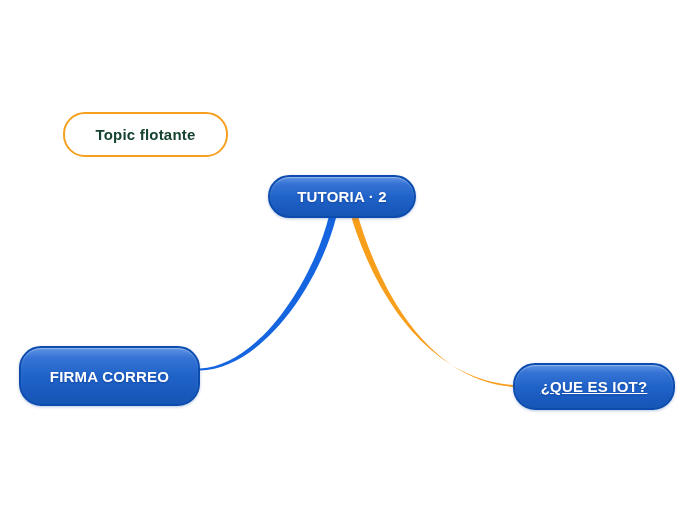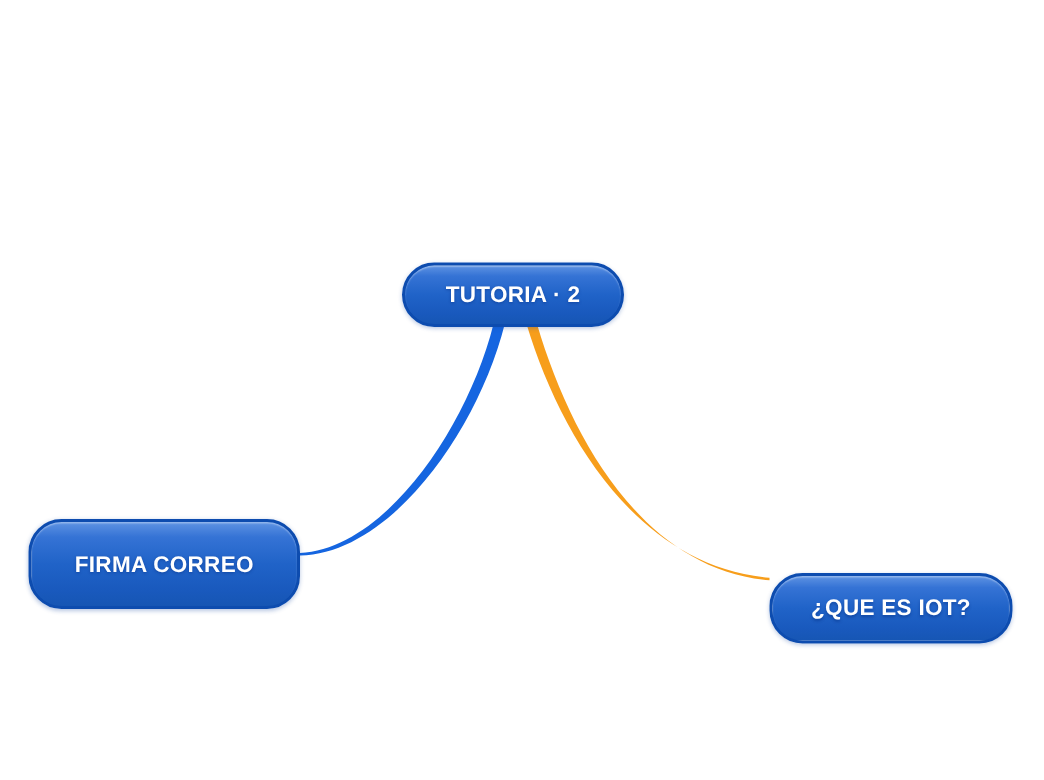--- a/index.html
+++ b/index.html
@@ -55,21 +55,21 @@
                 inset 0 1px 1px rgba(255, 255, 255, 0.35);
   }
   .topic-floating {
     border: 2px solid #f6a01f;
     border-radius: 22px;
     background: #ffffff;
     color: #164430;
   }
   .topic-central   { left: 268px; top: 175px; width: 148px; height: 43px; text-align: right; }
   .topic-left      { left: 19px;  top: 346px; width: 181px; height: 60px; }
-  .topic-right     { left: 513px; top: 382px; width: 162px; height: 47px; }
+  .topic-right     { left: 513px; top: 363px; width: 162px; height: 47px; text-decoration: underline; }
   .topic-float-pos { left: 63px;  top: 112px; width: 165px; height: 45px; }
   .topic-label {
     pointer-events: none;
   }
 </style>
 </head>
 <body>
 
 <div class="canvas">
 
@@ -79,20 +79,23 @@
              L 200 370.4
              C 261 369, 319 286, 336.5 216
              Z" fill="#1565e0"></path>
     <path d="M 351 216
              C 374 292, 426 378, 513 385.1
              L 513 386.9
              C 430 380, 381 294, 358 216
              Z" fill="#f79e1b"></path>
   </svg>
 
+  <div class="topic topic-floating topic-float-pos">
+    <span class="topic-label">Topic flotante</span>
+  </div>
 
   <div class="topic topic-blue topic-central">
     <span class="topic-label">TUTORIA · 2</span>
   </div>
 
   <div class="topic topic-blue topic-left">
     <span class="topic-label">FIRMA CORREO</span>
   </div>
 
   <div class="topic topic-blue topic-right">

